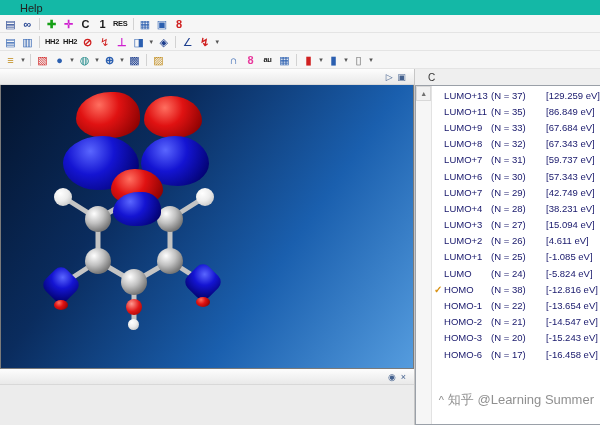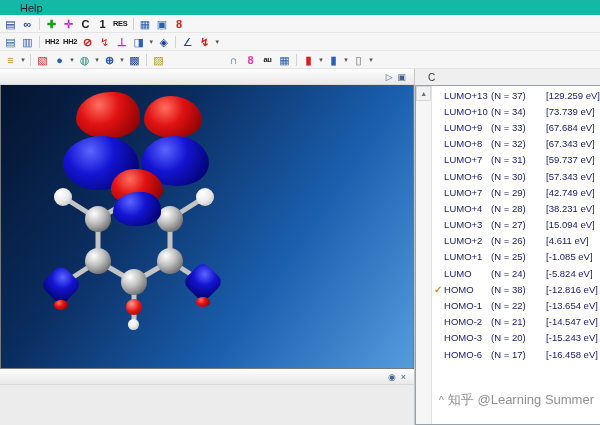--- a/index.html
+++ b/index.html
@@ -212,27 +212,27 @@
         <div class="mo-list">
 
             <div class="mo-row">
               <span class="mo-check">✓</span>
               <span class="mo-name">LUMO+13</span>
               <span class="mo-n">(N = 37)</span>
               <span class="mo-ev">[129.259 eV]</span>
             </div>
 
 
-
-            <div class="mo-row">
-              <span class="mo-check">✓</span>
-              <span class="mo-name">LUMO+10</span>
-              <span class="mo-n">(N = 34)</span>
-              <span class="mo-ev">[73.739 eV]</span>
-            </div>
+            <div class="mo-row">
+              <span class="mo-check">✓</span>
+              <span class="mo-name">LUMO+11</span>
+              <span class="mo-n">(N = 35)</span>
+              <span class="mo-ev">[86.849 eV]</span>
+            </div>
+
 
             <div class="mo-row">
               <span class="mo-check">✓</span>
               <span class="mo-name">LUMO+9</span>
               <span class="mo-n">(N = 33)</span>
               <span class="mo-ev">[67.684 eV]</span>
             </div>
 
             <div class="mo-row">
               <span class="mo-check">✓</span>

